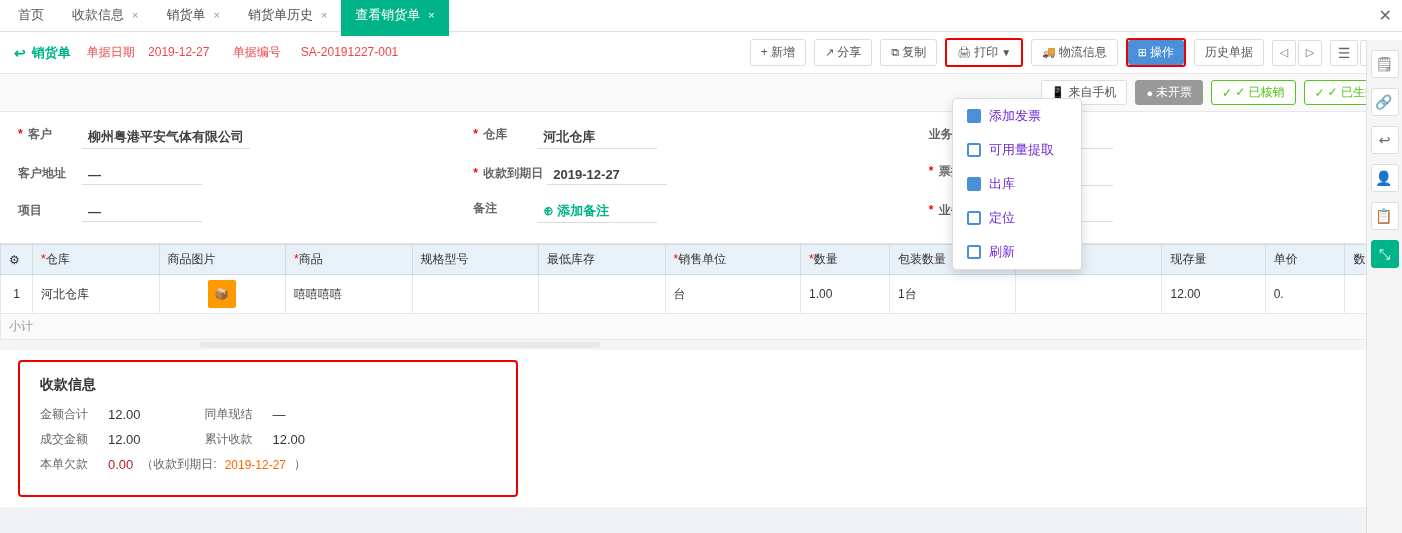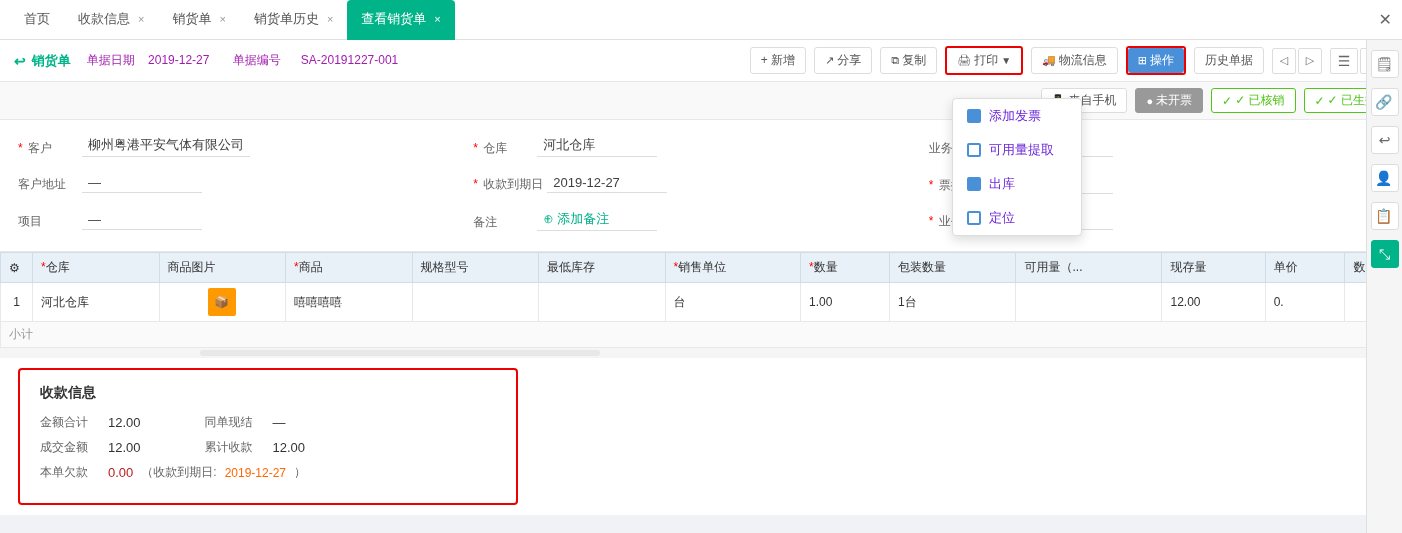--- a/index.html
+++ b/index.html
@@ -1,21 +1,21 @@
 <!DOCTYPE html>
 <html><head>
   <meta charset="utf-8">
   <style>
     * { box-sizing: border-box; margin: 0; padding: 0; }
     body { font-family: 'Microsoft YaHei', Arial, sans-serif; font-size: 13px; background: #f0f2f5; color: #333; }
 
     
     .tab-bar {
       display: flex; align-items: center; background: #fff;
-      border-bottom: 1px solid #e0e0e0; padding: 0 10px; height: 40px;
+      border-bottom: 1px solid #e0e0e0; padding: 0 4px; height: 32px;
       position: relative;
     }
     .tab-item {
       display: flex; align-items: center; padding: 0 14px; height: 40px;
       cursor: pointer; font-size: 13px; color: #555; border-bottom: 2px solid transparent;
       white-space: nowrap; gap: 4px;
     }
     .tab-item.active {
       color: #fff; background: #00b388; border-radius: 4px 4px 0 0;
     }
@@ -29,21 +29,21 @@
       background: #fff; margin: 0; padding: 0;
     }
 
     
     .doc-header {
       display: flex; align-items: center; justify-content: space-between;
       padding: 6px 14px; border-bottom: 1px solid #e8e8e8; background: #fff;
     }
     .doc-header-left { display: flex; align-items: center; gap: 16px; }
     .doc-title { display: flex; align-items: center; gap: 6px; color: #00b388; font-size: 13px; font-weight: bold; }
-    .doc-meta { font-size: 12px; color: #a21caf; }
+    .doc-meta { font-size: 12px; color: #ef4444; }
     .doc-meta span { margin-right: 10px; }
     .doc-header-right { display: flex; align-items: center; gap: 8px; }
 
     .toolbar-btn {
       display: flex; align-items: center; gap: 3px; padding: 4px 10px;
       border: 1px solid #ddd; border-radius: 3px; background: #fff;
       cursor: pointer; font-size: 12px; color: #555; white-space: nowrap;
     }
     .toolbar-btn.active-op {
       background: #4a90d9; color: #fff; border-color: #4a90d9;
@@ -67,21 +67,21 @@
     }
 
     
     .form-section {
       padding: 14px 18px 6px;
     }
     .form-row {
       display: flex; align-items: center; margin-bottom: 14px; gap: 0;
     }
     .form-field {
-      display: flex; align-items: flex-end; flex: 1; gap: 4px;
+      display: flex; align-items: flex-start; flex: 1; gap: 4px; font-weight: bold;
     }
     .field-label {
       font-size: 12px; color: #666; white-space: nowrap; min-width: 60px;
     }
     .field-required { color: #f00; margin-right: 2px; }
     .field-value {
       font-size: 13px; color: #404040; border-bottom: 1px solid #ddd;
       padding: 2px 6px; min-width: 120px;
     }
 
@@ -426,20 +426,24 @@
     <span>可用量提取</span>
   </div>
   <div class="dropdown-item">
     <span class="di-icon icon-circle"></span>
     <span>出库</span>
   </div>
   <div class="dropdown-item">
     <span class="di-icon icon-circle-empty"></span>
     <span>定位</span>
   </div>
+  <div class="dropdown-item">
+    <span class="di-icon icon-circle-empty"></span>
+    <span>刷新</span>
+  </div>
 </div>
 
 <div class="right-sidebar">
   <div class="sidebar-icon-btn">🗒</div>
   <div class="sidebar-icon-btn">🔗</div>
   <div class="sidebar-icon-btn">↩</div>
   <div class="sidebar-icon-btn">👤</div>
   <div class="sidebar-icon-btn">📋</div>
   <div class="sidebar-icon-btn active">⤡</div>
 </div>

